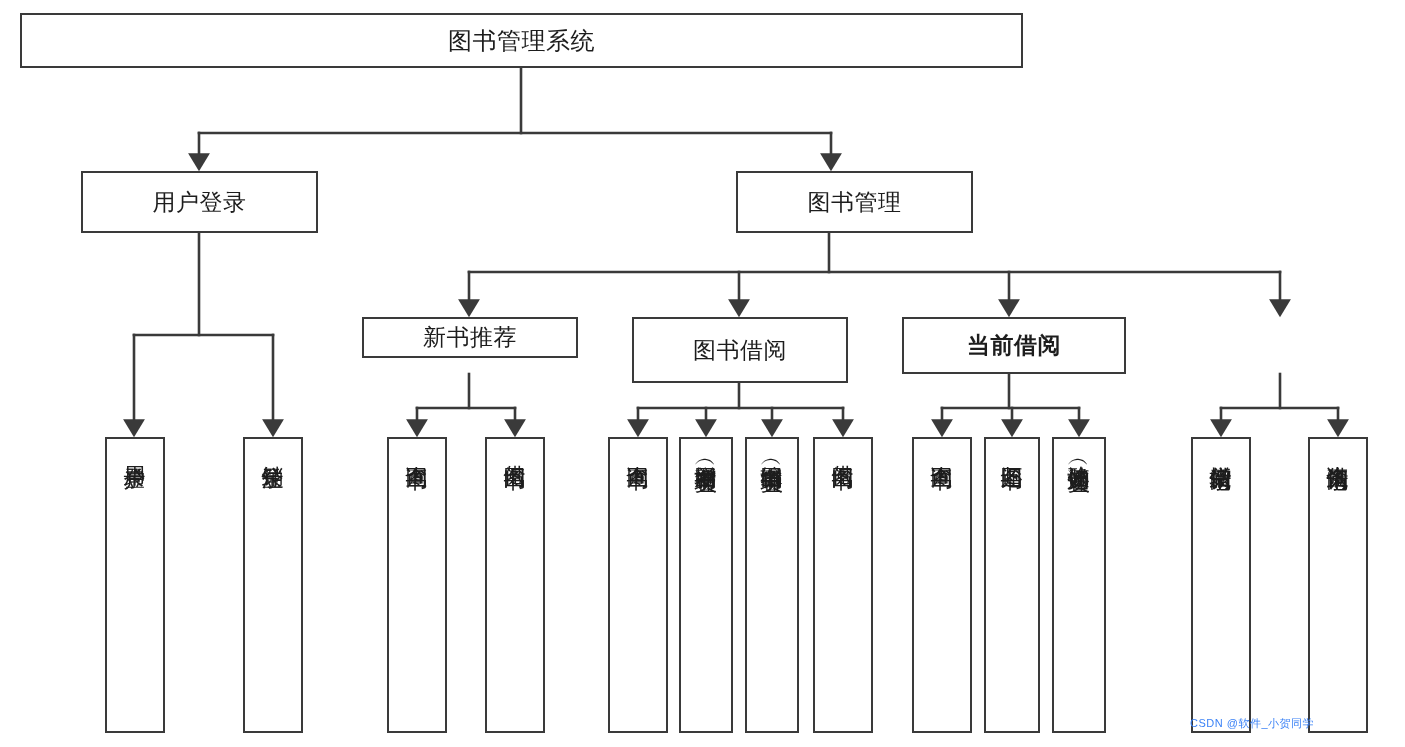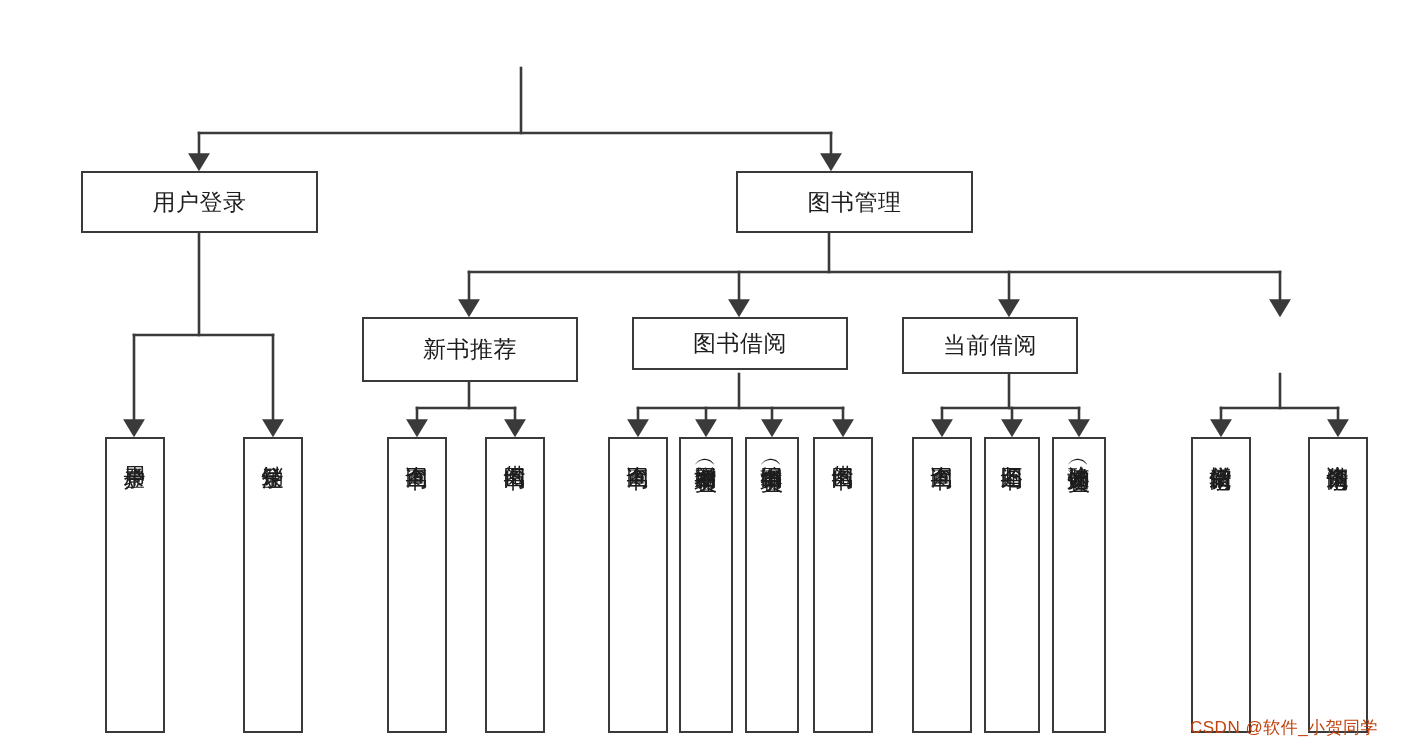--- a/index.html
+++ b/index.html
@@ -53,22 +53,22 @@
     writing-mode: vertical-rl;
     text-orientation: upright;
     font-size: 22px;
     letter-spacing: 1px;
     line-height: 1.05;
     white-space: nowrap;
   }
   .node.root .label { font-size: 24px; }
   .watermark {
     position: absolute;
-    color: #c2410c;
-    font-size: 17px;
+    color: #3b82f6;
+    font-size: 11px;
     letter-spacing: 0.5px;
     white-space: nowrap;
     user-select: none;
   }
 </style>
 </head>
 <body>
 
 <div id="canvas">
 
@@ -115,35 +115,38 @@
       <path d="M1012,408 L1012,428" marker-end="url(#arrow)"></path>
       <path d="M1079,408 L1079,428" marker-end="url(#arrow)"></path>
 
       <path d="M1280,374 L1280,408"></path>
       <path d="M1221,408 L1338,408"></path>
       <path d="M1221,408 L1221,428" marker-end="url(#arrow)"></path>
       <path d="M1338,408 L1338,428" marker-end="url(#arrow)"></path>
     </g>
   </svg>
 
+  <div class="node horiz root" style="left:20px;top:13px;width:1003px;height:55px;">
+    <span class="label">图书管理系统</span>
+  </div>
 
   <div class="node horiz" style="left:81px;top:171px;width:237px;height:62px;">
     <span class="label">用户登录</span>
   </div>
   <div class="node horiz" style="left:736px;top:171px;width:237px;height:62px;">
     <span class="label">图书管理</span>
   </div>
 
-  <div class="node horiz" style="left:362px;top:317px;width:216px;height:65px;">
+  <div class="node horiz" style="left:362px;top:317px;width:216px;height:41px;">
     <span class="label">新书推荐</span>
   </div>
-  <div class="node horiz" style="left:632px;top:317px;width:216px;height:53px;justify-content:center;">
+  <div class="node horiz" style="left:632px;top:317px;width:216px;height:66px;justify-content:center;">
     <span class="label">图书借阅</span>
   </div>
-  <div class="node horiz" style="left:902px;top:317px;width:176px;height:57px;">
+  <div class="node horiz" style="left:902px;top:317px;width:224px;height:57px;font-weight:bold;">
     <span class="label">当前借阅</span>
   </div>
 
   <div class="node vert" style="left:105px;top:437px;width:60px;height:296px;">
     <span class="label">用户登录</span>
   </div>
   <div class="node vert" style="left:243px;top:437px;width:60px;height:296px;">
     <span class="label">注销登录</span>
   </div>
 

